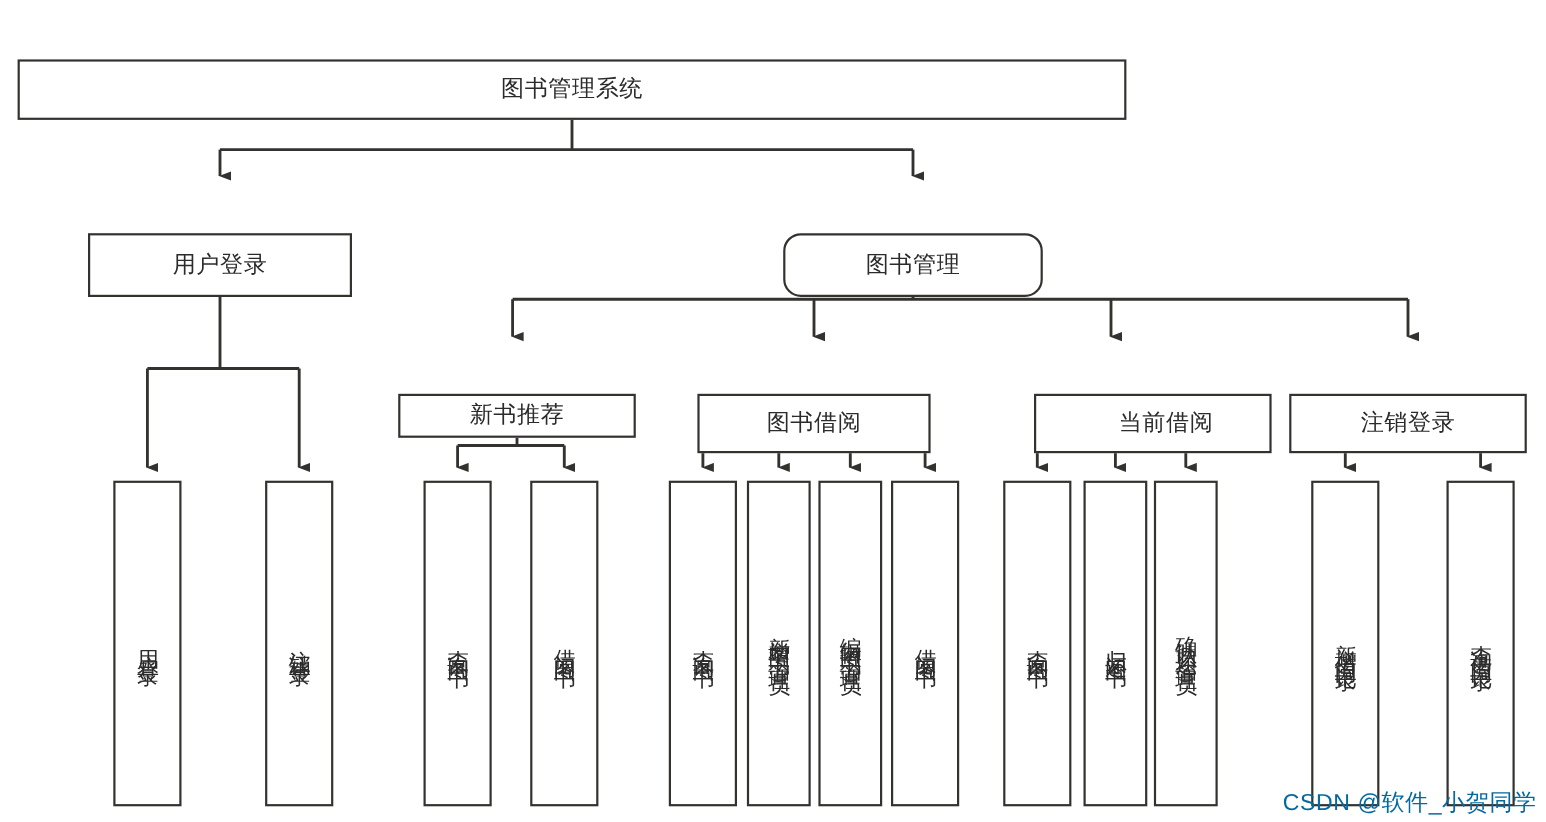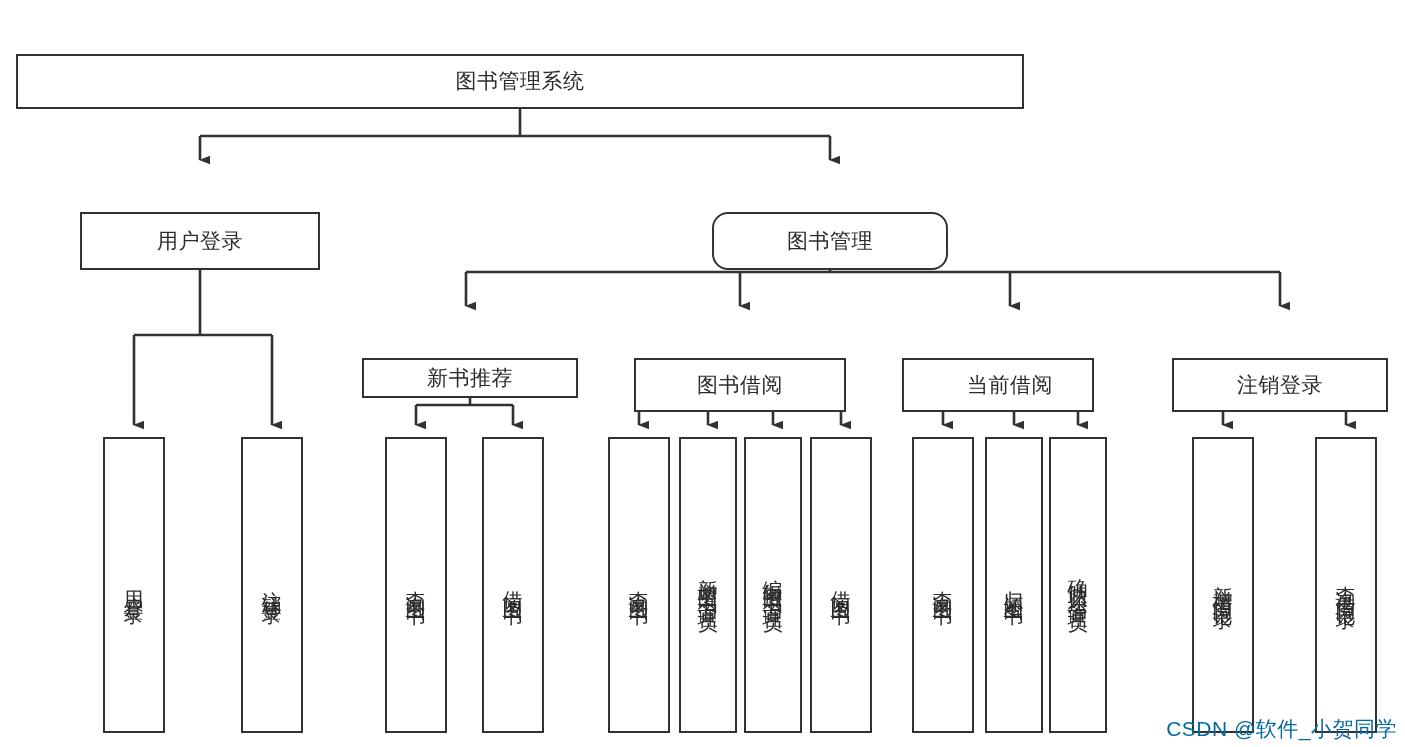--- a/index.html
+++ b/index.html
@@ -136,21 +136,21 @@
   <div class="node horizontal" style="left: 712px; top: 172px; width: 236px; height: 58px; border-radius: 16px;">
     <span>图书管理</span>
   </div>
 
   <div class="node horizontal" style="left: 362px; top: 318px; width: 216px; height: 40px;">
     <span>新书推荐</span>
   </div>
   <div class="node horizontal" style="left: 634px; top: 318px; width: 212px; height: 54px;">
     <span>图书借阅</span>
   </div>
-  <div class="node horizontal" style="left: 902px; top: 318px; width: 192px; height: 54px; padding-left: 24px;">
+  <div class="node horizontal" style="left: 940px; top: 318px; width: 216px; height: 54px; padding-left: 24px;">
     <span>当前借阅</span>
   </div>
   <div class="node horizontal" style="left: 1172px; top: 318px; width: 216px; height: 54px;">
     <span>注销登录</span>
   </div>
 
   <div class="node vertical" style="left: 103px; top: 437px; width: 62px; height: 296px;">
     <span class="vlabel">用户登录</span>
   </div>
   <div class="node vertical" style="left: 241px; top: 437px; width: 62px; height: 296px;">

